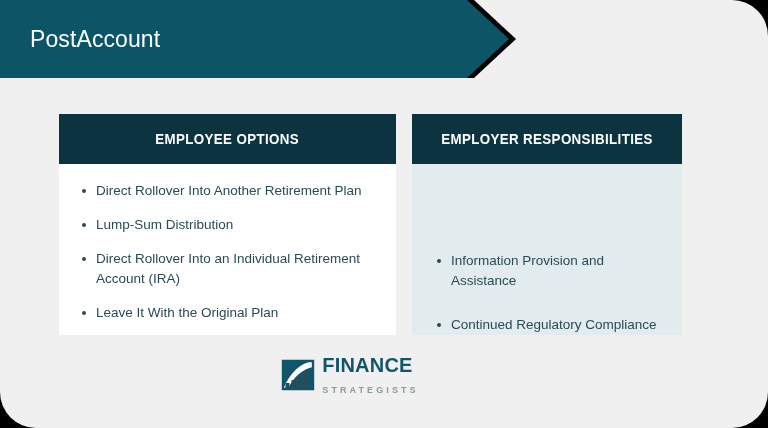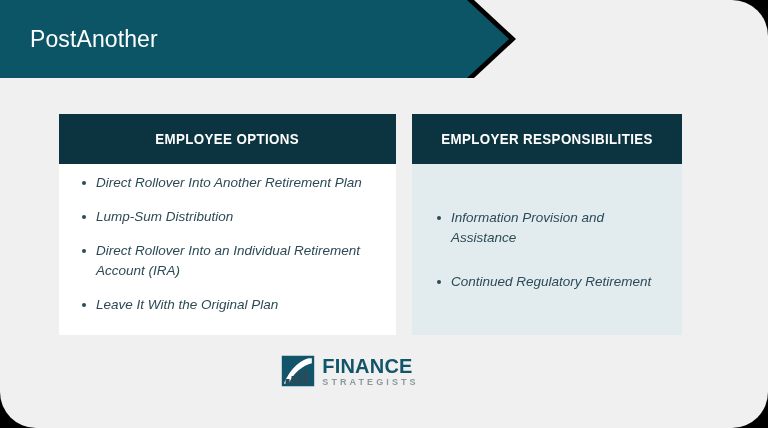--- a/index.html
+++ b/index.html
@@ -109,23 +109,22 @@
     text-transform: uppercase;
     transform: scaleX(0.92);
     transform-origin: center;
     white-space: nowrap;
   }
 
   .col-body {
     height: 171px;
     display: flex;
     flex-direction: column;
-    justify-content: center;
+    justify-content: flex-end;
     box-sizing: border-box;
-    font-style: italic;
   }
   .body-left  { background: #ffffff; padding: 0 18px 0 20px; }
   .body-right { background: #e2ecef; padding: 0 18px 0 22px; }
 
   ul.items {
     list-style: none;
     margin: 0;
     padding: 0;
   }
   ul.items li {
@@ -172,36 +171,36 @@
     font-size: 20px;
     font-weight: 700;
     color: #12556a;
     letter-spacing: 0.2px;
   }
   .logo-word-2 {
     font-size: 9px;
     font-weight: 700;
     color: #8a9a9e;
     letter-spacing: 3.1px;
-    margin-top: 2px;
+    margin-top: 11px;
   }
 </style>
 </head>
 <body>
 
 <div id="canvas">
 
   <div class="page-bg"></div>
 
   <div class="ribbon-wrap">
     <div class="ribbon-shadow"></div>
     <div class="ribbon"></div>
     <div class="ribbon-title">
       <span class="w-reg">Post </span>
-        <span class="w-reg"> Another</span>
+        <span class="w-reg"> Account</span>
     </div>
   </div>
 
   <div class="table">
 
     <div class="col col-left">
       <div class="col-head">
         <span class="col-head-text">EMPLOYEE OPTIONS</span>
       </div>
       <div class="col-body body-left">
@@ -216,21 +215,21 @@
 
     <div class="col-divider"></div>
 
     <div class="col col-right">
       <div class="col-head">
         <span class="col-head-text">EMPLOYER RESPONSIBILITIES</span>
       </div>
       <div class="col-body body-right">
         <ul class="items">
           <li>Information Provision and Assistance</li>
-          <li>Continued Regulatory Retirement</li>
+          <li>Continued Regulatory Compliance</li>
         </ul>
       </div>
     </div>
 
   </div>
 
   <div class="logo">
     <span>
       <svg class="logo-mark" width="34" height="32" viewBox="0 0 34 32" aria-hidden="true">
 

